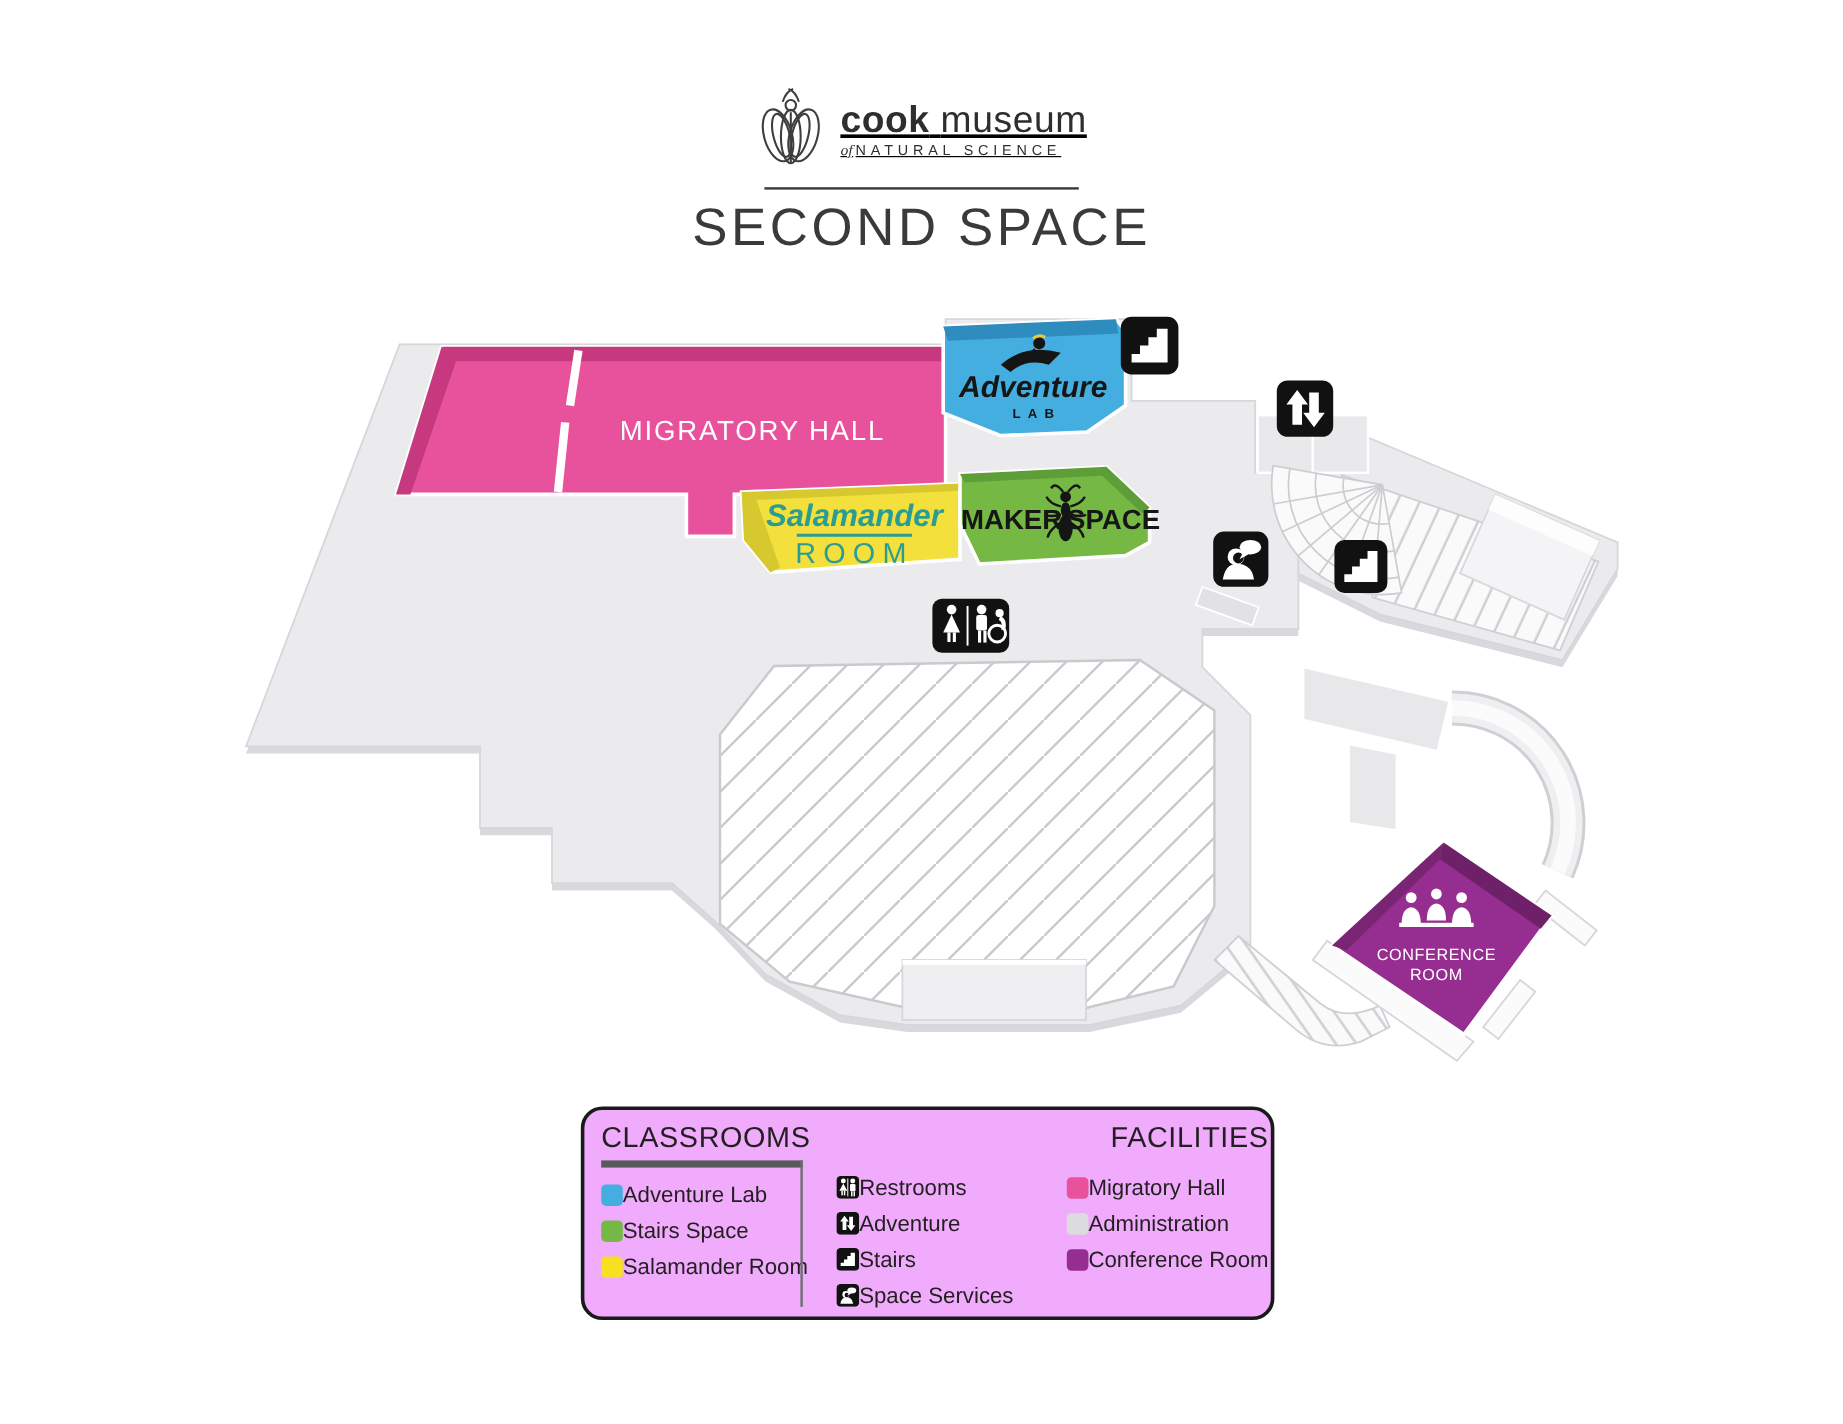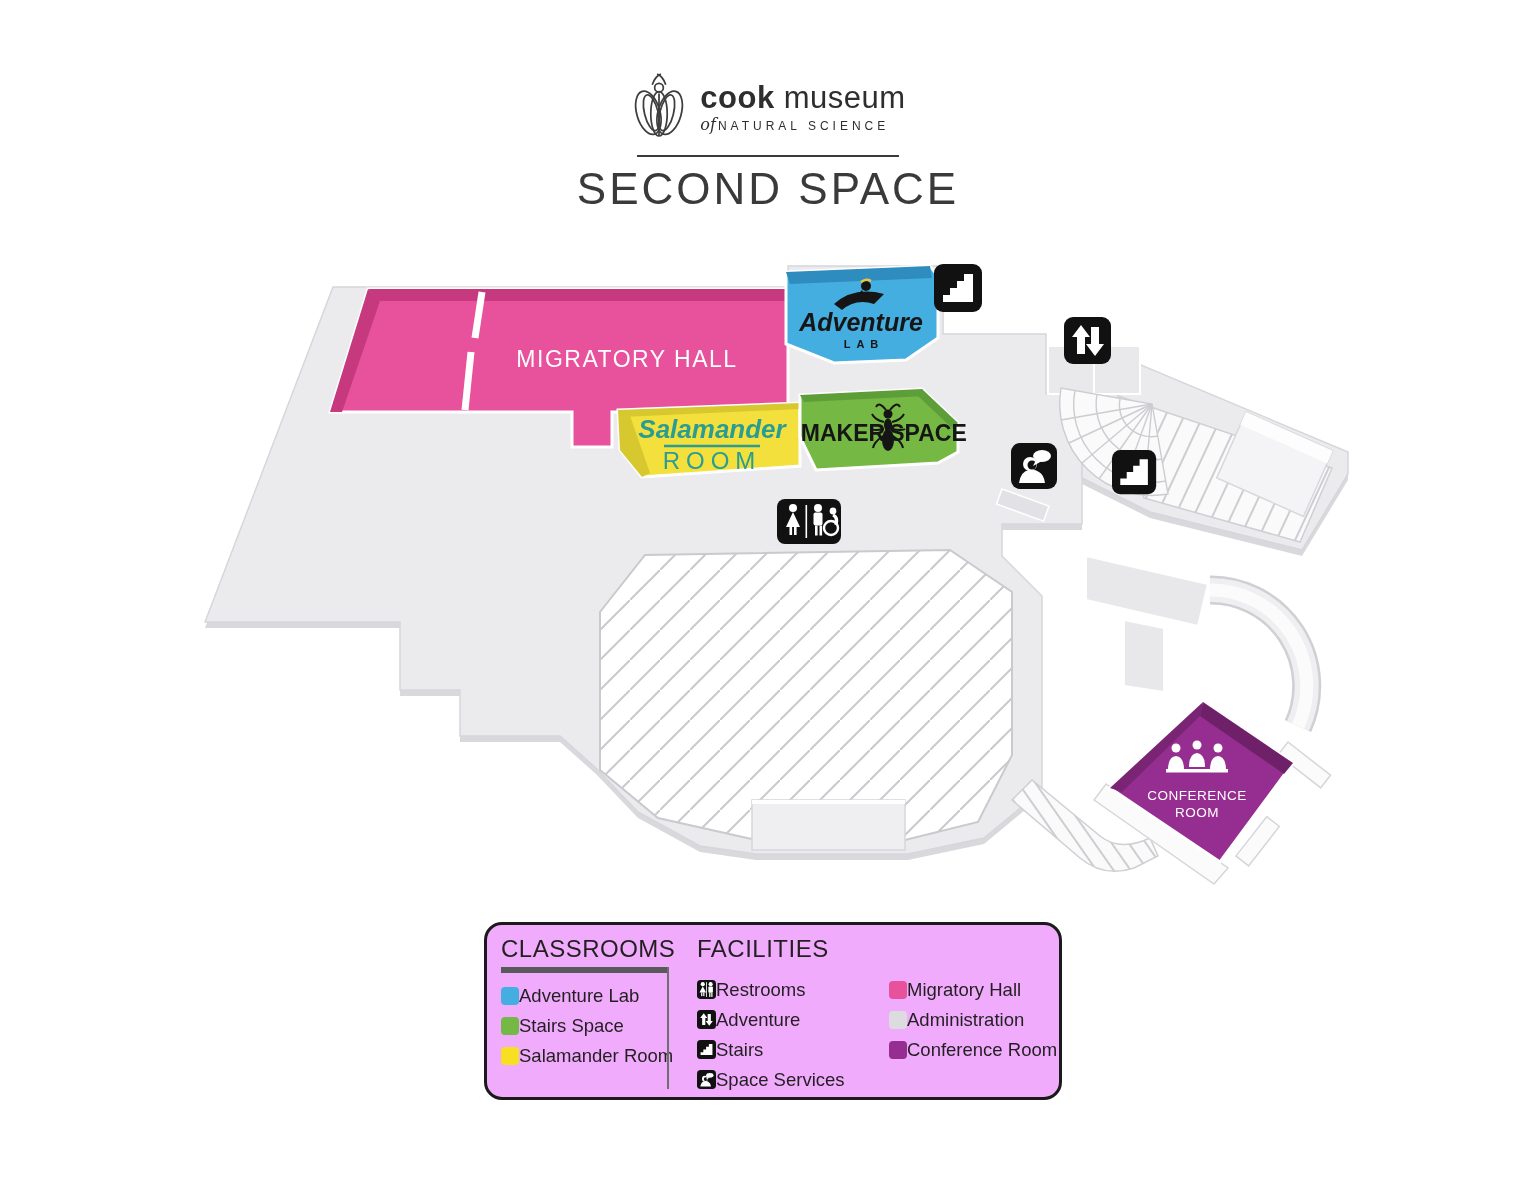--- a/index.html
+++ b/index.html
@@ -1,38 +1,38 @@
 <!DOCTYPE html>
 <html><head>
 <meta charset="utf-8">
 <style>
   html,body{margin:0;padding:0;background:#fff;}
   .page{position:relative;width:1536px;height:1187px;background:#fff;overflow:hidden;
         font-family:"Liberation Sans",sans-serif;}
   
   .header{position:absolute;left:0;top:72px;width:100%;text-align:center;}
-  .brand-row{display:inline-flex;align-items:center;gap:12px;}
+  .brand-row{display:inline-flex;align-items:center;gap:12px;text-decoration:underline;}
   .brand-text{text-align:left;}
   .brand-name{font-size:31px;color:#2e2e2e;letter-spacing:.5px;line-height:1;}
   .brand-name .bold{font-weight:bold;}
   .brand-sub{margin-top:4px;font-size:12px;color:#2e2e2e;letter-spacing:4px;line-height:1;}
-  .brand-sub .of{font-family:"DejaVu Serif",serif;font-style:italic;font-size:16px;letter-spacing:0;margin-right:2px;}
+  .brand-sub .of{font-family:"DejaVu Serif",serif;font-style:italic;font-size:11px;letter-spacing:0;margin-right:2px;}
   .brand-rule{width:262px;height:2px;background:#3a3a3a;margin:9px auto 0;}
   .floor-title{margin:10px 0 0;font-size:44px;font-weight:400;letter-spacing:3px;color:#3a3a3a;line-height:1;}
   
   .floorplan{position:absolute;left:0;top:0;width:1536px;height:1187px;}
   .floorplan text{font-family:"Liberation Sans",sans-serif;}
   .script-text{font-family:"DejaVu Serif",serif;font-style:italic;font-weight:bold;}
   
   .legend{position:absolute;left:484px;top:922px;width:578px;height:178px;box-sizing:border-box;
           border:3px solid #1a1a1a;border-radius:18px;background:#f0abfc;display:flex;
           padding:10px 16px 10px 14px;}
   .leg-col{display:flex;flex-direction:column;}
   .leg-classrooms{width:182px;flex:none;}
-  .leg-facilities{flex:1;margin-left:14px;}
+  .leg-facilities{flex:1;margin-left:14px;align-items:flex-end;}
   .sec-title{font-size:24px;color:#231f20;letter-spacing:.5px;line-height:1.2;}
   .sec-bar{height:6px;background:#58595b;margin-top:3px;margin-bottom:8px;}
   .leg-classrooms .sec-bar{width:168px;}
   .leg-facilities .sec-bar{width:302px;}
   .leg-item{display:flex;align-items:center;height:30px;}
   .swatch{width:18px;height:18px;border-radius:4px;flex:none;}
   .leg-label{font-size:18.5px;color:#231f20;white-space:nowrap;}
   .leg-divider{position:absolute;left:180px;top:42px;width:2px;height:122px;background:#6d6e70;}
   .fac-grid{display:flex;}
   .fac-col-icons{width:192px;flex:none;}

